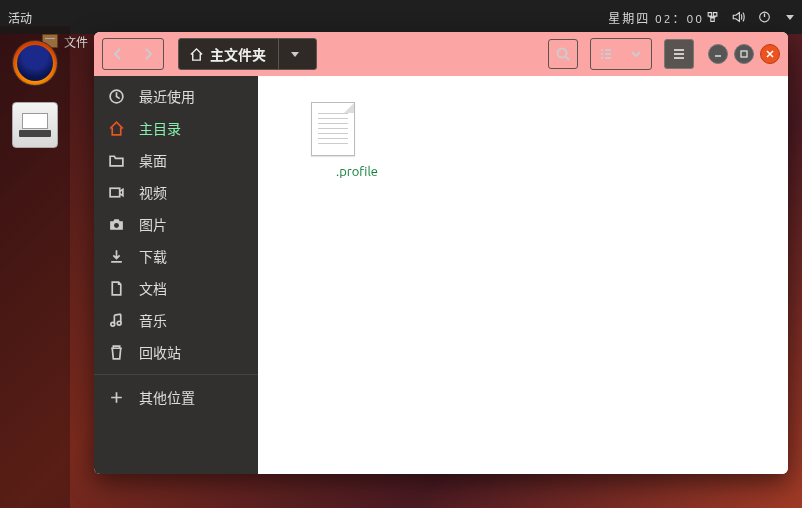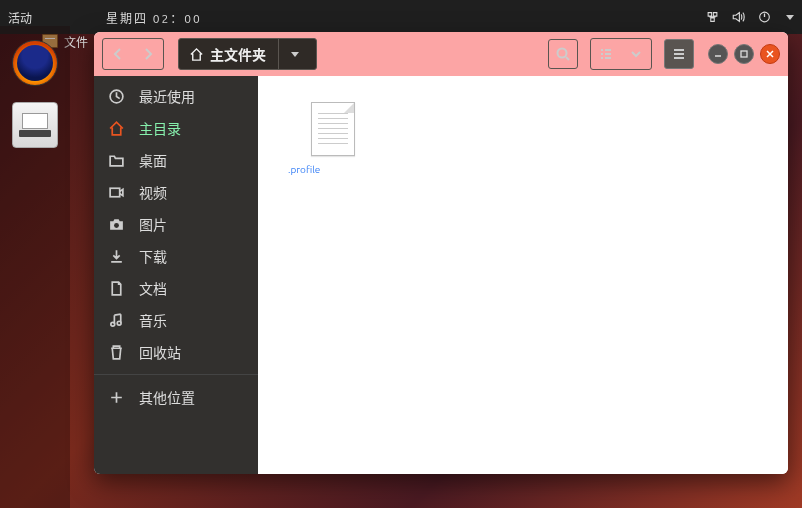--- a/index.html
+++ b/index.html
@@ -1,21 +1,21 @@
 <!DOCTYPE html>
 <html><head>
 <meta charset="utf-8">
 <style>
   * { box-sizing: border-box; margin: 0; padding: 0; font-family: "Ubuntu", "Noto Sans CJK SC", sans-serif; }
   body { width: 802px; height: 508px; overflow: hidden; background: linear-gradient(135deg,#3a1318 0%,#7a2a1d 40%,#4a1a22 70%,#a03a25 100%); position: relative; }
 
   
   .topbar { height: 34px; background:#1f1f1f; color:#ddd; display:flex; align-items:center; font-size:12px; padding:0 8px; }
   .topbar .left { display:flex; align-items:center; gap:10px; }
-  .topbar .center { flex:1; text-align:left; letter-spacing:2px; }
+  .topbar .center { flex:1; text-align:right; letter-spacing:2px; }
   .topbar .right { display:flex; align-items:center; gap:10px; }
   .file-icon{ width:16px;height:14px;display:inline-block;background:#d9a45b;border:1px solid #8a5a22;border-radius:1px;position:relative;}
   .file-icon::before{content:"";position:absolute;top:3px;left:2px;right:2px;height:1px;background:#fff;}
   .tri-down{display:inline-block;border-left:4px solid transparent;border-right:4px solid transparent;border-top:5px solid #ccc;margin-left:4px;vertical-align:middle;}
   .tb-ico{width:16px;height:14px;display:inline-flex;align-items:center;justify-content:center;}
   .tb-ico svg{width:15px;height:14px;fill:#ddd;stroke:#ddd;}
 
   
   .dock { position:absolute; left:0; top:26px; bottom:0; width:70px; background:rgba(30,10,10,.35); display:flex; flex-direction:column; align-items:center; padding-top:14px; gap:16px; z-index:1;}
   .dock-item{width:46px;height:46px;border-radius:8px;display:flex;align-items:center;justify-content:center;}
@@ -44,21 +44,21 @@
   .body{flex:1;display:flex;min-height:0;}
   .sidebar{width:164px;background:#32302e;color:#ddd;display:flex;flex-direction:column;font-size:14px;padding-top:4px;}
   .sitem{display:flex;align-items:center;gap:14px;height:32px;padding:0 14px;cursor:pointer;}
   .sitem.active{color:#86efac;}
   .sitem.active svg{stroke:#e95420;fill:none;}
   .sitem svg{width:17px;height:17px;stroke:#ccc;fill:none;stroke-width:1.6;}
   .sitem.cam svg{fill:#ccc;stroke:none;}
   .sdiv{height:1px;background:#444;margin:6px 0;}
 
   .content{flex:1;background:#fff;padding:26px 30px;position:relative;}
-  .fileitem{width:90px;text-align:left;font-size:10px;color:#3b82f6;cursor:pointer;}
+  .fileitem{width:90px;text-align:right;font-size:13px;color:#15803d;cursor:pointer;}
   .doc-icon{width:44px;height:54px;margin:0 auto 8px;border:1px solid #bbb;background:#fff;position:relative;box-shadow:0 1px 1px rgba(0,0,0,.1);}
   .doc-icon::before{content:"";position:absolute;top:0;right:0;width:10px;height:10px;background:linear-gradient(135deg,#fff 48%,#ddd 52%);}
   .doc-lines{position:absolute;left:6px;right:6px;top:10px;bottom:8px;background:repeating-linear-gradient(#ccc 0 1px,transparent 1px 5px);}
 </style>
 </head>
 <body>
 
 <div class="topbar">
   <div class="left">
     <span>活动</span>

